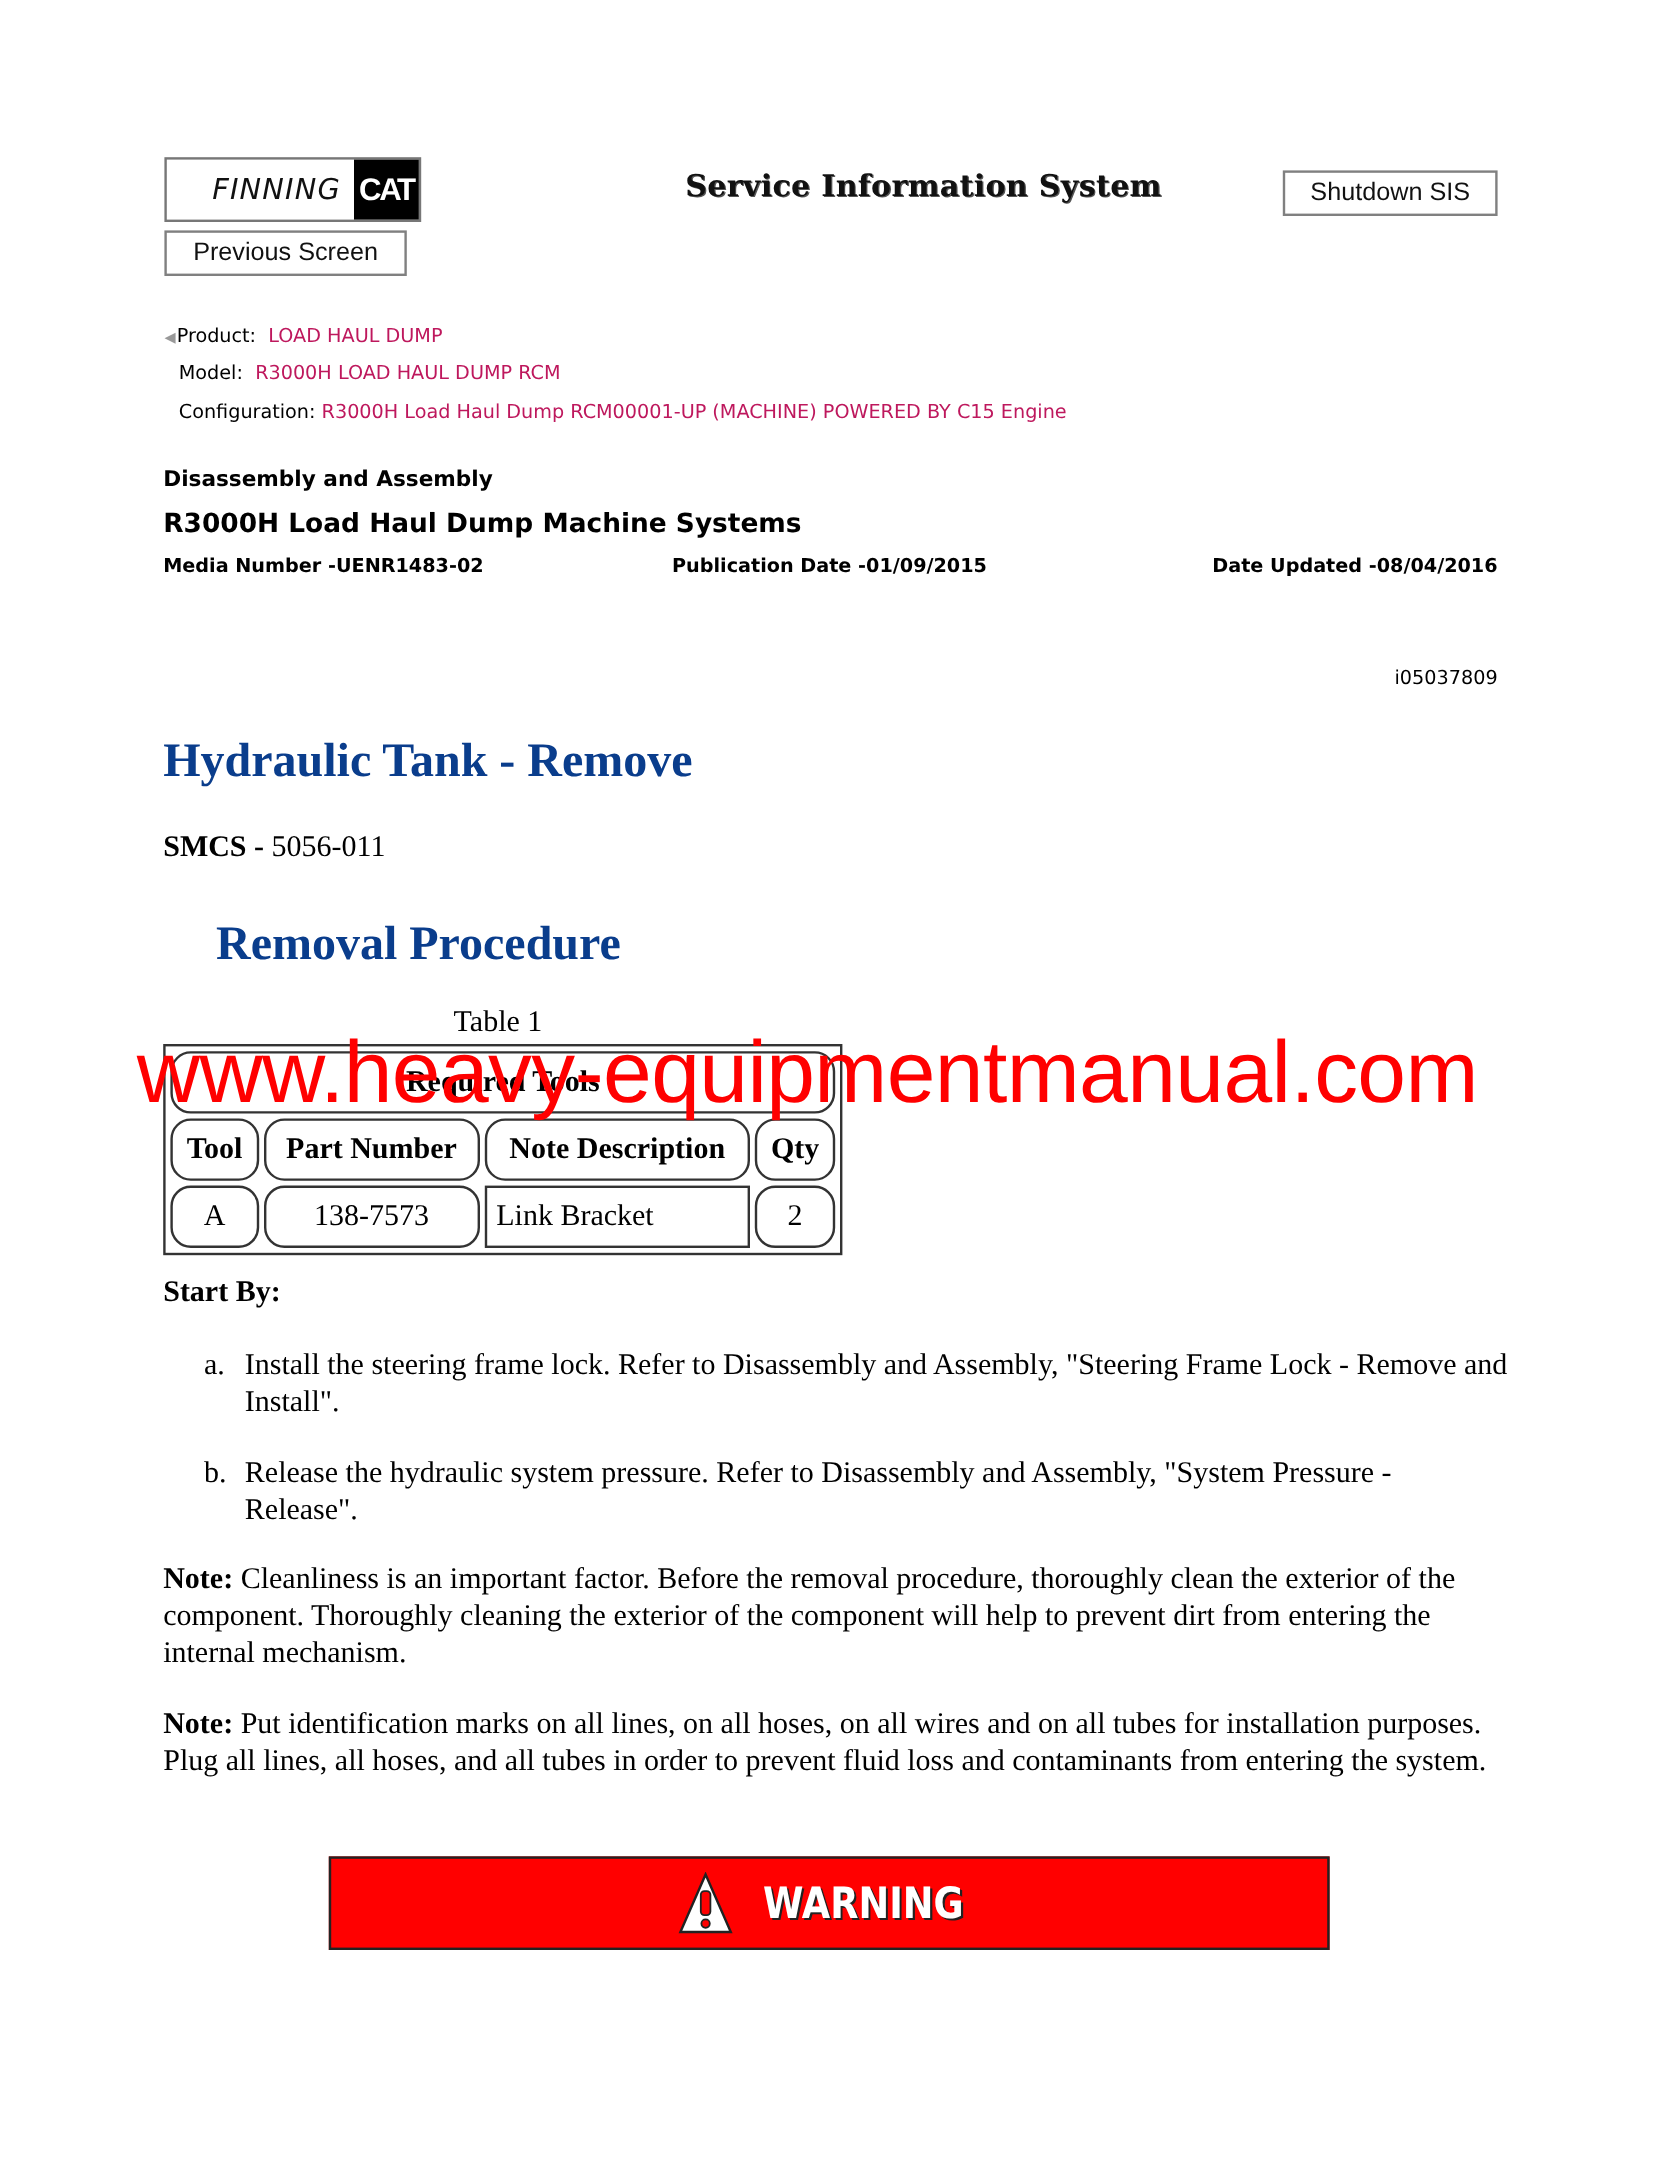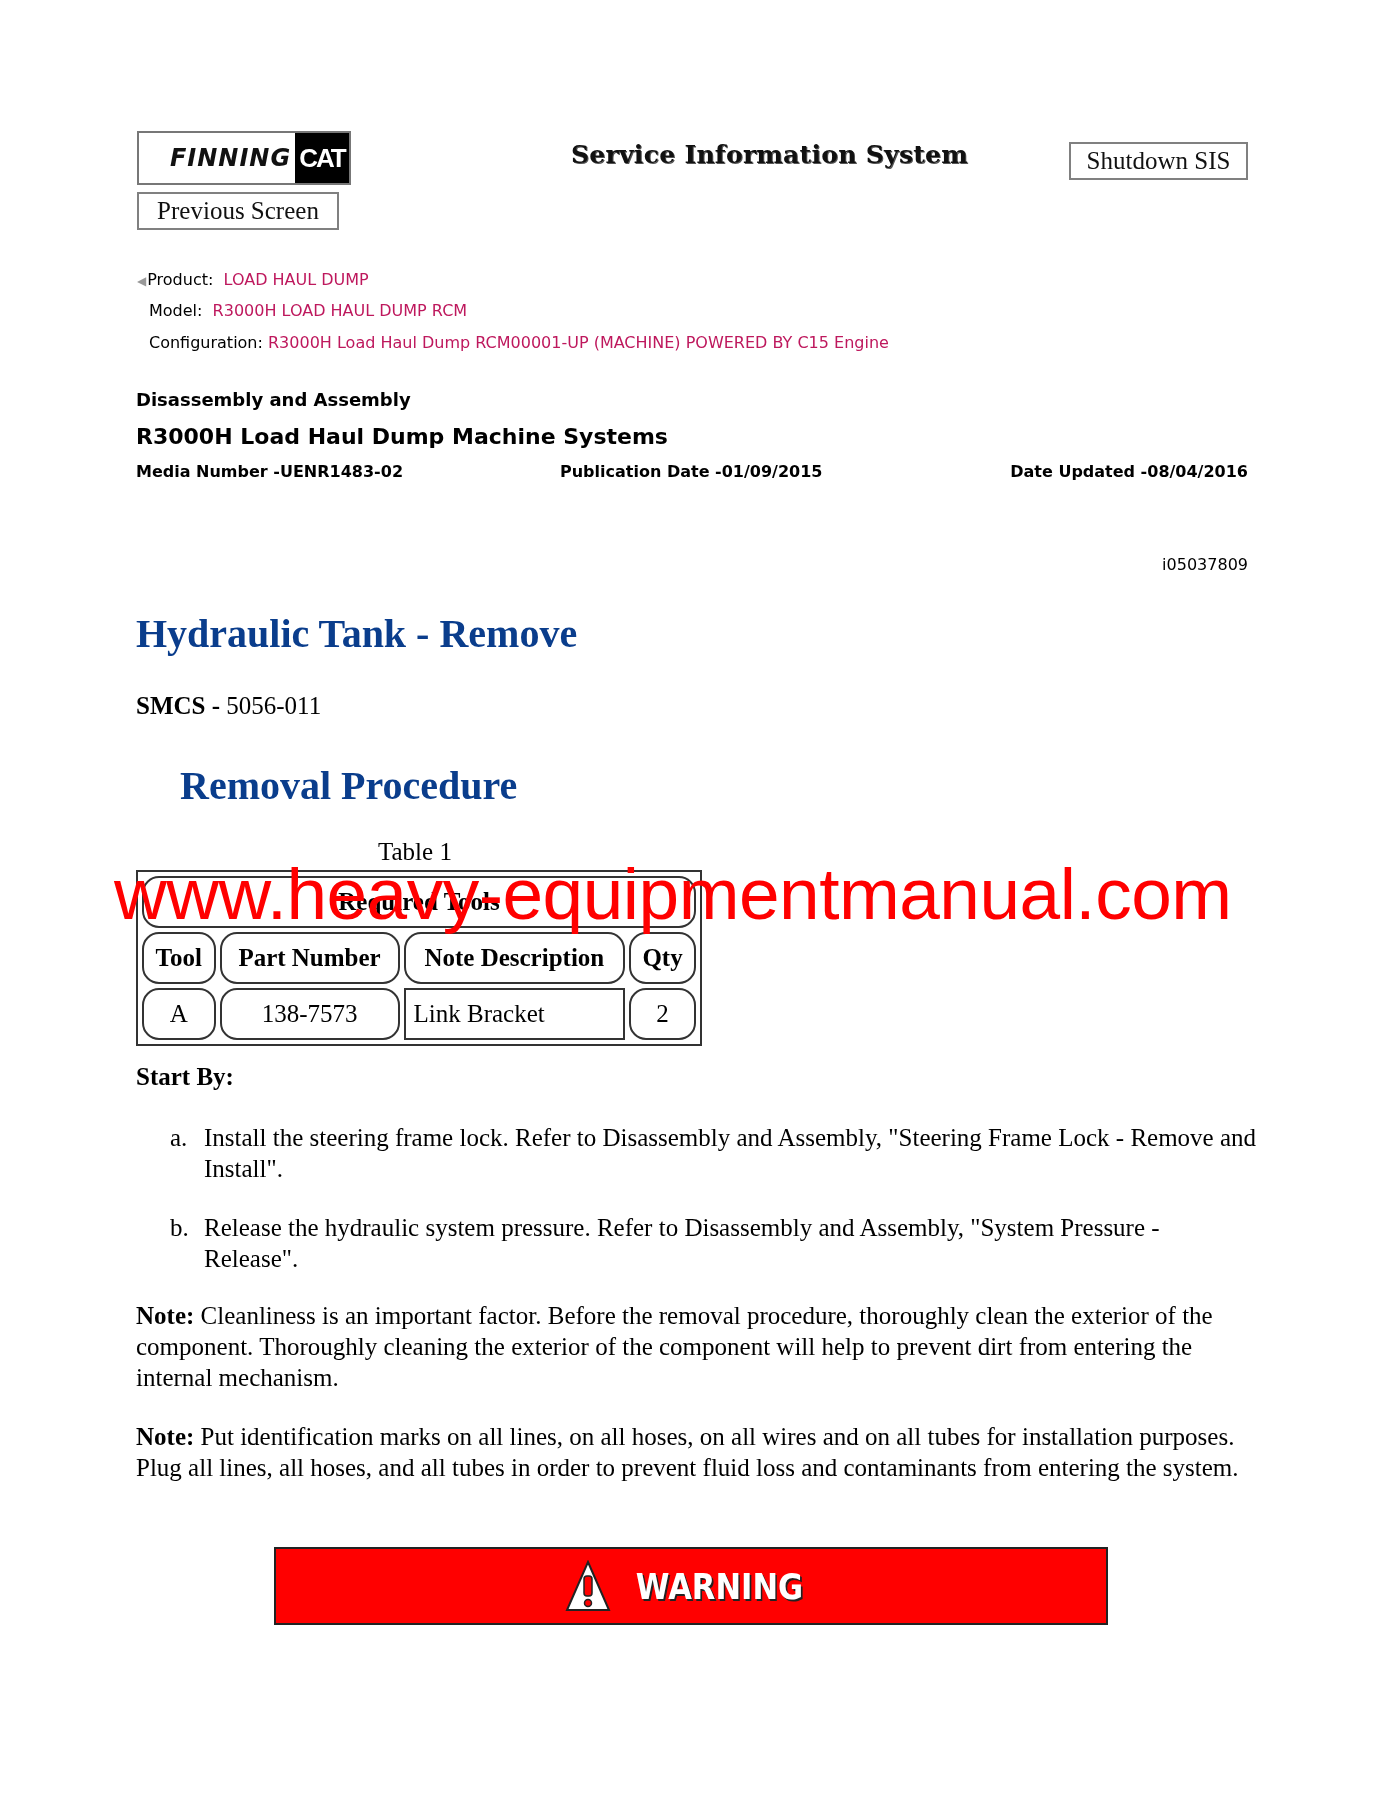--- a/index.html
+++ b/index.html
@@ -1,23 +1,23 @@
 <!DOCTYPE html>
 <html><head>
 <meta charset="utf-8">
 <style>
   html, body { margin:0; padding:0; background:#ffffff; }
   body { width:1391px; height:1800px; position:relative; overflow:hidden; color:#000; }
   .abs { position:absolute; }
 
   .logo { left:137px; top:131px; width:214px; height:54px; border:2px solid #777; box-sizing:border-box; display:flex; background:#fff; }
-  .logo-finning { flex:1; display:flex; align-items:center; justify-content:center; font-family:"DejaVu Sans", sans-serif; font-weight:bold; font-style:italic; font-size:24px; letter-spacing:1px; color:#111;margin-left:27px; }
+  .logo-finning { flex:1; display:flex; align-items:center; justify-content:center; font-family:"DejaVu Sans", sans-serif; font-weight:normal; font-style:italic; font-size:24px; letter-spacing:1px; color:#111;margin-left:27px; }
   .logo-cat { width:54px; background:#000; color:#fff; display:flex; align-items:center; justify-content:center; font-family:"Liberation Sans", sans-serif; font-weight:bold; font-size:26px; letter-spacing:-2px; }
 
-  .btn { border:2px solid #808080; box-sizing:border-box; background:#fff; font-family:Liberation Serif, serif; font-size:25px; color:#111; display:flex; align-items:center; justify-content:center; cursor:pointer; }
+  .btn { border:2px solid #808080; box-sizing:border-box; background:#fff; font-family:Liberation Sans, sans-serif; font-size:21px; color:#111; display:flex; align-items:center; justify-content:center; cursor:pointer; }
   .prev-btn { left:137px; top:192px; width:202px; height:38px; }
   .shutdown-btn { left:1069px; top:142px; width:179px; height:38px; }
 
   .sis-title { left:571px; top:140px; font-family:"DejaVu Serif", serif; font-weight:bold; font-size:25px; color:#111; letter-spacing:0.3px; text-shadow:1px 1px 0 #555; white-space:nowrap; }
 
   .crumb { left:137px; font-family:"DejaVu Sans", sans-serif; font-size:16px; color:#000; white-space:nowrap; }
   .crumb .val { color:#be185d; }
   .crumb-arrow { color:#999; font-size:12px; margin-right:1px; }
 
   .doc-title { left:136px; font-family:"DejaVu Sans", sans-serif; font-weight:bold; color:#000; white-space:nowrap; }

